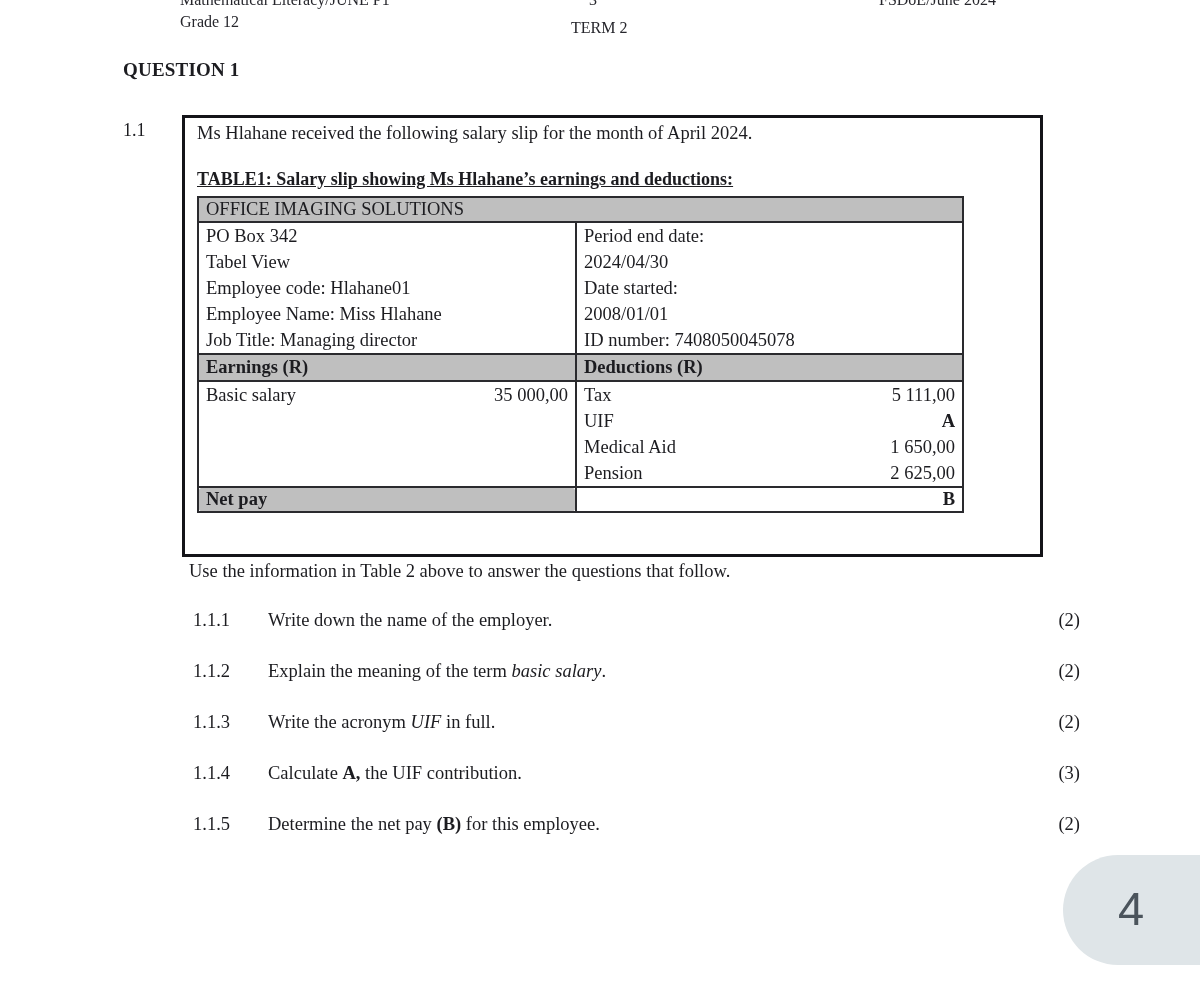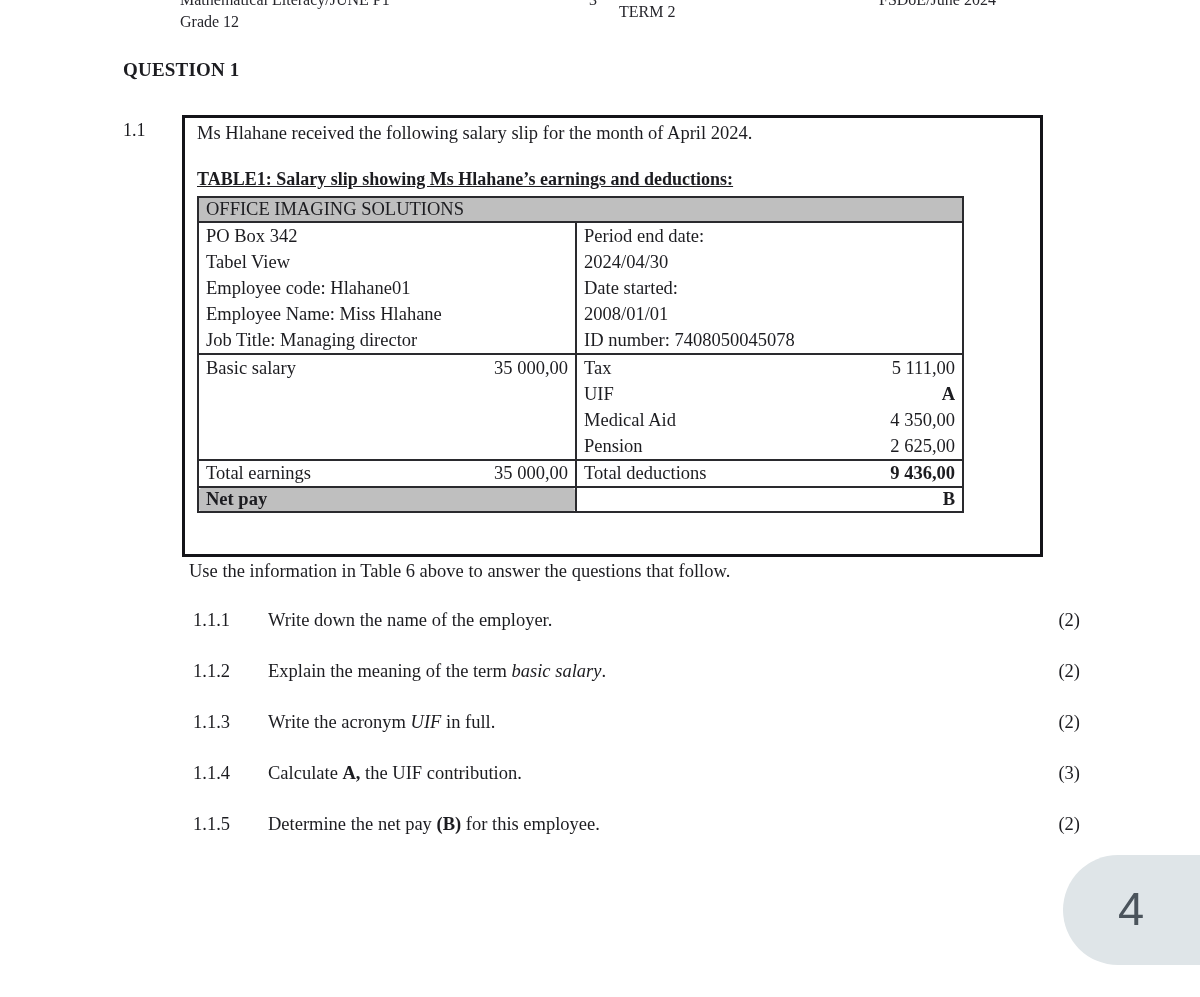--- a/index.html
+++ b/index.html
@@ -92,21 +92,21 @@
 </style>
 </head>
 <body>
 
 <div id="page">
 
   <span class="abs hdr" style="left:180px; top:-9px;">Mathematical Literacy/JUNE P1</span>
   <span class="abs hdr" style="left:589px; top:-9px;">3</span>
   <span class="abs hdr" style="left:879px; top:-9px;">FSDoE/June 2024</span>
   <span class="abs hdr" style="left:180px; top:13px;">Grade 12</span>
-  <span class="abs hdr" style="left:571px; top:3px;margin-left:48px;">TERM 2</span>
+  <span class="abs hdr" style="left:571px; top:19px;">TERM 2</span>
 
   <div class="abs q-heading" style="left:123px; top:59px;">QUESTION 1</div>
 
   <div class="abs sec-num" style="left:123px; top:120px;">1.1</div>
 
   <div class="outer-box">
     <div class="intro">Ms Hlahane received the following salary slip for the month of April 2024.</div>
     <div class="tbl-title">TABLE1: Salary slip showing Ms Hlahane’s earnings and deductions:</div>
 
     <table class="slip">
@@ -127,69 +127,59 @@
           <div>Job Title: Managing director</div>
         </td>
         <td>
           <div>Period end date:</div>
           <div>2024/04/30</div>
           <div>Date started:</div>
           <div>2008/01/01</div>
           <div>ID number: 7408050045078</div>
         </td>
       </tr>
+      <tr class="r-head">
+        <td class="grey">Earnings (R)</td>
+        <td class="grey">Deductions (R)</td>
+      </tr>
       <tr class="r-items">
         <td>
           <div class="line">
             <span>Basic salary</span>
             <span class="amt">35 000,00</span>
           </div>
         </td>
         <td>
           <div class="line">
             <span>Tax</span>
             <span class="amt">5 111,00</span>
           </div>
           <div class="line">
             <span>UIF</span>
             <span class="amt b">A</span>
           </div>
           <div class="line">
             <span>Medical Aid</span>
-            <span class="amt">4 350,00</span>
+            <span class="amt">1 650,00</span>
           </div>
           <div class="line">
             <span>Pension</span>
             <span class="amt">2 625,00</span>
-          </div>
-        </td>
-      </tr>
-      <tr class="r-total">
-        <td>
-          <div class="line">
-            <span>Total earnings</span>
-            <span class="amt">35 000,00</span>
-          </div>
-        </td>
-        <td>
-          <div class="line">
-            <span>Total deductions</span>
-            <span class="amt b">9 436,00</span>
           </div>
         </td>
       </tr>
       <tr class="r-net">
         <td class="grey b">Net pay</td>
         <td class="amount-only b">B</td>
       </tr>
     </tbody>
       </table>
   </div>
 
-  <div class="abs instruction" style="left:189px; top:561px;">Use the information in Table 6 above to answer the questions that follow.</div>
+  <div class="abs instruction" style="left:189px; top:561px;">Use the information in Table 2 above to answer the questions that follow.</div>
 
   <div class="q-row" style="top:610px;">
     <span class="q-num">1.1.1</span><span class="q-text"><span>Write down the name of the employer.</span><span></span><span></span></span>
     <span class="q-marks">(2)</span>
   </div>
   <div class="q-row" style="top:661px;">
     <span class="q-num">1.1.2</span><span class="q-text"><span>Explain the meaning of the term </span><span class="it">basic salary</span><span>.</span></span>
     <span class="q-marks">(2)</span>
   </div>
   <div class="q-row" style="top:712px;">

